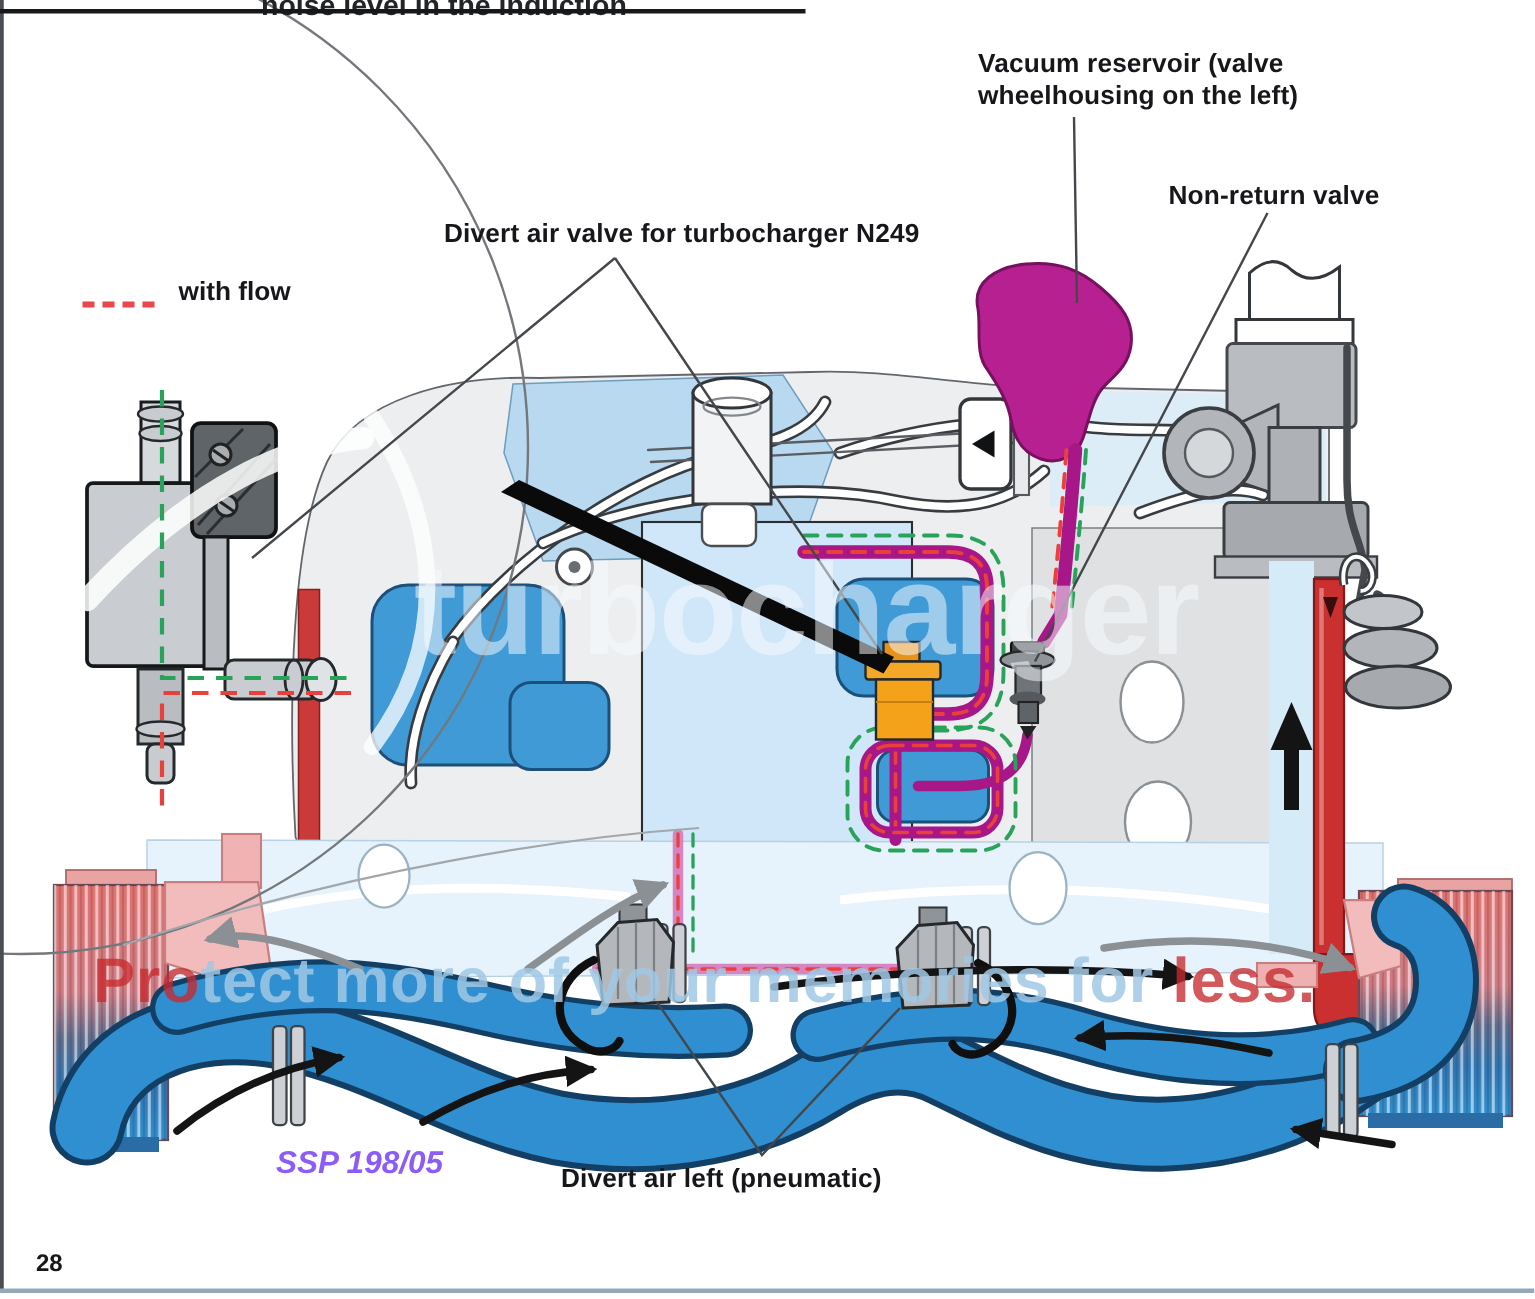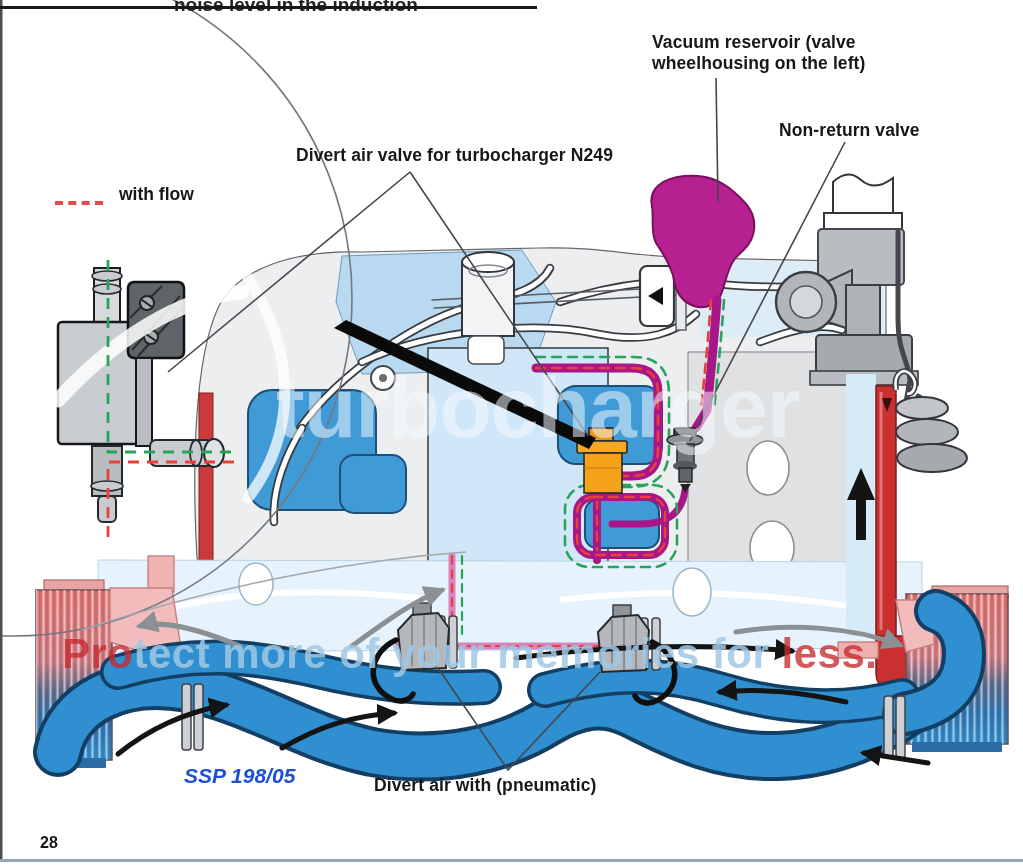--- a/index.html
+++ b/index.html
@@ -7,21 +7,21 @@
          font-family:"Liberation Sans",sans-serif;}
   #diagram{position:absolute;left:0;top:0;z-index:1;}
   .txt{position:absolute;color:#16171a;font-weight:700;white-space:nowrap;z-index:6;}
   .callout{font-size:17.5px;line-height:21px;letter-spacing:0.1px;}
   .intro{font-size:19px;line-height:22px;color:#232428;}
   .strike{position:absolute;left:0;top:6px;width:537px;height:3px;background:#17181a;z-index:7;}
   .legend{position:absolute;left:55px;top:176px;z-index:6;}
   .legend-row{display:flex;align-items:flex-end;height:29px;}
   .dash{width:48px;height:0;border-top:4px dashed #e8474b;margin-right:16px;}
   .legend-label{font-size:17.5px;font-weight:700;color:#16171a;}
-  .ssp{position:absolute;font-style:italic;font-weight:600;font-size:21px;color:#1d4ed8;z-index:6;}
+  .ssp{position:absolute;font-style:italic;font-weight:600;font-size:21px;color:#8b5cf6;z-index:6;}
   .pagenum{position:absolute;font-weight:700;font-size:16px;color:#17181a;z-index:6;}
   .wm-brand{position:absolute;left:276px;top:358px;font-size:86px;font-weight:700;
             letter-spacing:-1px;color:rgba(247,251,255,0.52);z-index:5;}
   .wm-slogan{position:absolute;left:62px;top:582px;font-size:42px;font-weight:700;
              letter-spacing:0.5px;white-space:nowrap;z-index:5;margin-top:48px;}
   .wm-red{color:rgba(198,42,46,0.78);}
   .wm-blue{color:rgba(160,200,228,0.85);}
 </style>
 </head>
 <body>
@@ -278,25 +278,25 @@
 
   <div class="txt callout" style="left:652px; top:32px;">
     <div>Vacuum reservoir (valve</div>
     <div>wheelhousing on the left)</div>
   </div>
 
   <div class="txt callout" style="left:779px; top:120px;">Non-return valve</div>
 
   <div class="txt callout" style="left:296px; top:145px;">Divert air valve for turbocharger N249</div>
 
-  <div class="txt callout" style="left:374px; top:775px;">Divert air with (pneumatic)</div>
+  <div class="txt callout" style="left:374px; top:775px;">Divert air left (pneumatic)</div>
 
   <div class="legend">
     <div class="legend-row">
       <span class="dash" style="border-top-color: rgb(232, 71, 75);"></span>
       <span class="legend-label">with flow</span>
     </div>
   </div>
 
   <div class="ssp" style="left:184px; top:764px;">SSP 198/05</div>
-  <div class="pagenum" style="left:24px; top:834px;margin-left:16px;">28</div>
+  <div class="pagenum" style="left:24px; top:834px;">28</div>
 
 </div>
 
 </body></html>

